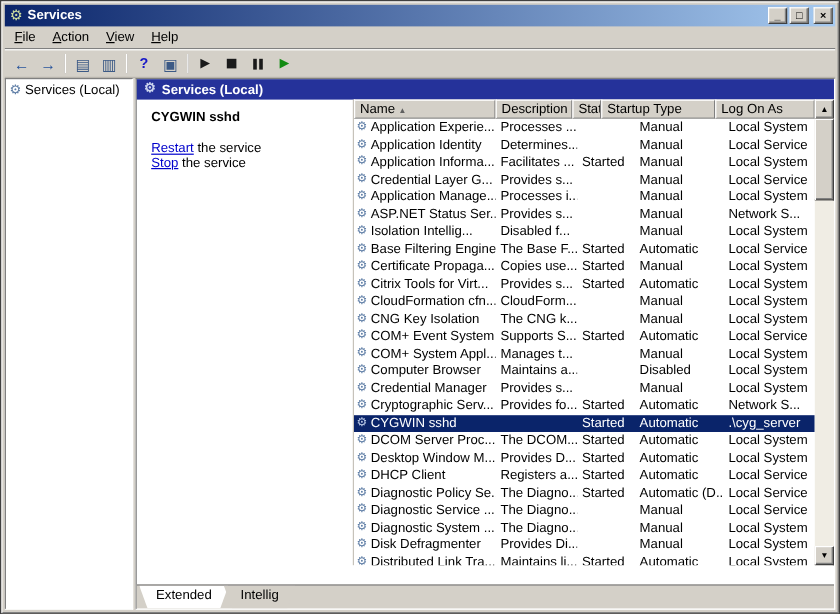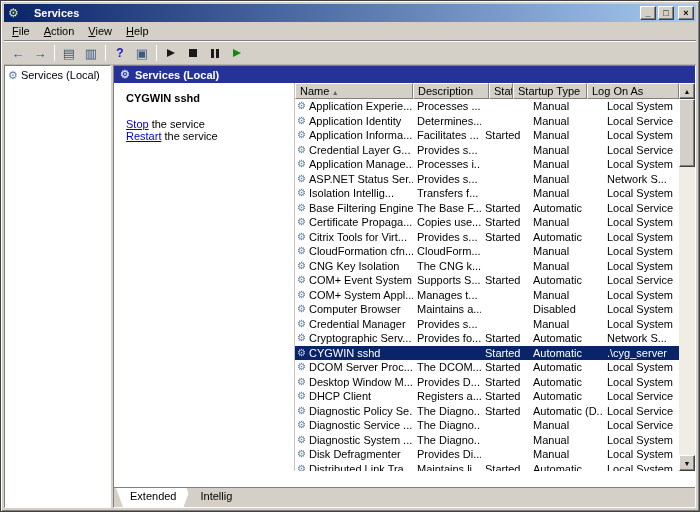--- a/index.html
+++ b/index.html
@@ -12,21 +12,21 @@
     border:1px solid #404040;
     box-shadow: inset 1px 1px 0 #ffffff, inset -1px -1px 0 #808080;
   }
 
   
   .titlebar {
     height:18px; display:flex; align-items:center; padding:0 2px;
     background: linear-gradient(to right, #0a246a, #a6caf0);
   }
   .ticon { width:15px; text-align:center; color:#cfe0a0; font-size:12px; line-height:14px; }
-  .title-text { color:#fff; font-weight:bold; margin-left:13px; flex:1; white-space:nowrap; }
+  .title-text { color:#fff; font-weight:bold; margin-left:2px; flex:1; white-space:nowrap; }
   .tbtn {
     width:16px; height:14px; margin-left:2px;
     background:#d4d0c8; border:1px solid; border-color:#fff #404040 #404040 #fff;
     box-shadow: inset -1px -1px 0 #808080;
     display:flex; align-items:center; justify-content:center;
     font-size:9px; font-weight:bold; line-height:10px; cursor:default;
   }
   .tbtn.close { margin-left:4px; }
 
   
@@ -76,21 +76,21 @@
   .link { color:#0000cc; text-decoration:underline; cursor:pointer; }
 
   .list-pane { flex:1; min-width:0; display:flex; }
   .list-main { flex:1; min-width:0; display:flex; flex-direction:column; }
   .list-header { display:flex; height:16px; flex:none; }
   .hcell {
     background:#d4d0c8; border:1px solid; border-color:#fff #808080 #808080 #fff;
     padding:1px 4px; white-space:nowrap; overflow:hidden; flex:none; cursor:default;
   }
   .sort { color:#606060; font-size:8px; margin-left:4px; }
-  .w-name{width:118px}.w-desc{width:76px}.w-status{width:24px}.w-startup{width:74px}.w-logon{flex:1}
+  .w-name{width:118px}.w-desc{width:64px}.w-status{width:24px}.w-startup{width:95px}.w-logon{flex:1}
 
   .list-rows { flex:1; background:#fff; overflow:hidden; }
   .lrow { display:flex; height:14.5px; align-items:center; white-space:nowrap; cursor:default; }
   .cell { padding:0 4px; overflow:hidden; flex:none; }
   .c-name { width:118px; display:flex; align-items:center; gap:3px; padding-left:2px; }
   .c-desc{width:68px}.c-status{width:48px}.c-startup{width:74px}.c-logon{flex:1}
   .svc-icon { color:#5f7ea6; font-size:10px; line-height:10px; flex:none; }
   .lrow.selected { background:#0a246a; color:#fff; }
   .lrow.selected .svc-icon { color:#b9c8e6; }
 
@@ -191,24 +191,24 @@
       <div class="right-header">
         <span class="rh-icon">⚙</span>
         <span>Services (Local)</span>
       </div>
 
       <div class="right-body">
 
         <div class="desc-pane">
           <div class="svc-title">CYGWIN sshd</div>
           <div class="svc-link-line">
-            <span class="link">Stop</span><span> the service</span>
+            <span class="link">Restart</span><span> the service</span>
           </div>
           <div class="svc-link-line">
-            <span class="link">Restart</span><span> the service</span>
+            <span class="link">Stop</span><span> the service</span>
           </div>
         </div>
 
         <div class="list-pane">
           <div class="list-main">
             <div class="list-header">
               <span class="hcell w-name"><span>Name</span><span class="sort">▴</span></span>
               <span class="hcell w-desc">Description</span>
               <span class="hcell w-status">Status</span>
               <span class="hcell w-startup">Startup Type</span>
@@ -273,21 +273,21 @@
                   <span class="cell c-desc">Provides s...</span>
                   <span class="cell c-status"></span>
                   <span class="cell c-startup">Manual</span>
                   <span class="cell c-logon">Network S...</span>
                 </div>
                 <div class="lrow">
                   <span class="cell c-name">
                     <span class="svc-icon">⚙</span>
                     <span>Isolation Intellig...</span>
                   </span>
-                  <span class="cell c-desc">Transfers f...</span>
+                  <span class="cell c-desc">Disabled f...</span>
                   <span class="cell c-status"></span>
                   <span class="cell c-startup">Manual</span>
                   <span class="cell c-logon">Local System</span>
                 </div>
                 <div class="lrow">
                   <span class="cell c-name">
                     <span class="svc-icon">⚙</span>
                     <span>Base Filtering Engine</span>
                   </span>
                   <span class="cell c-desc">The Base F...</span>

